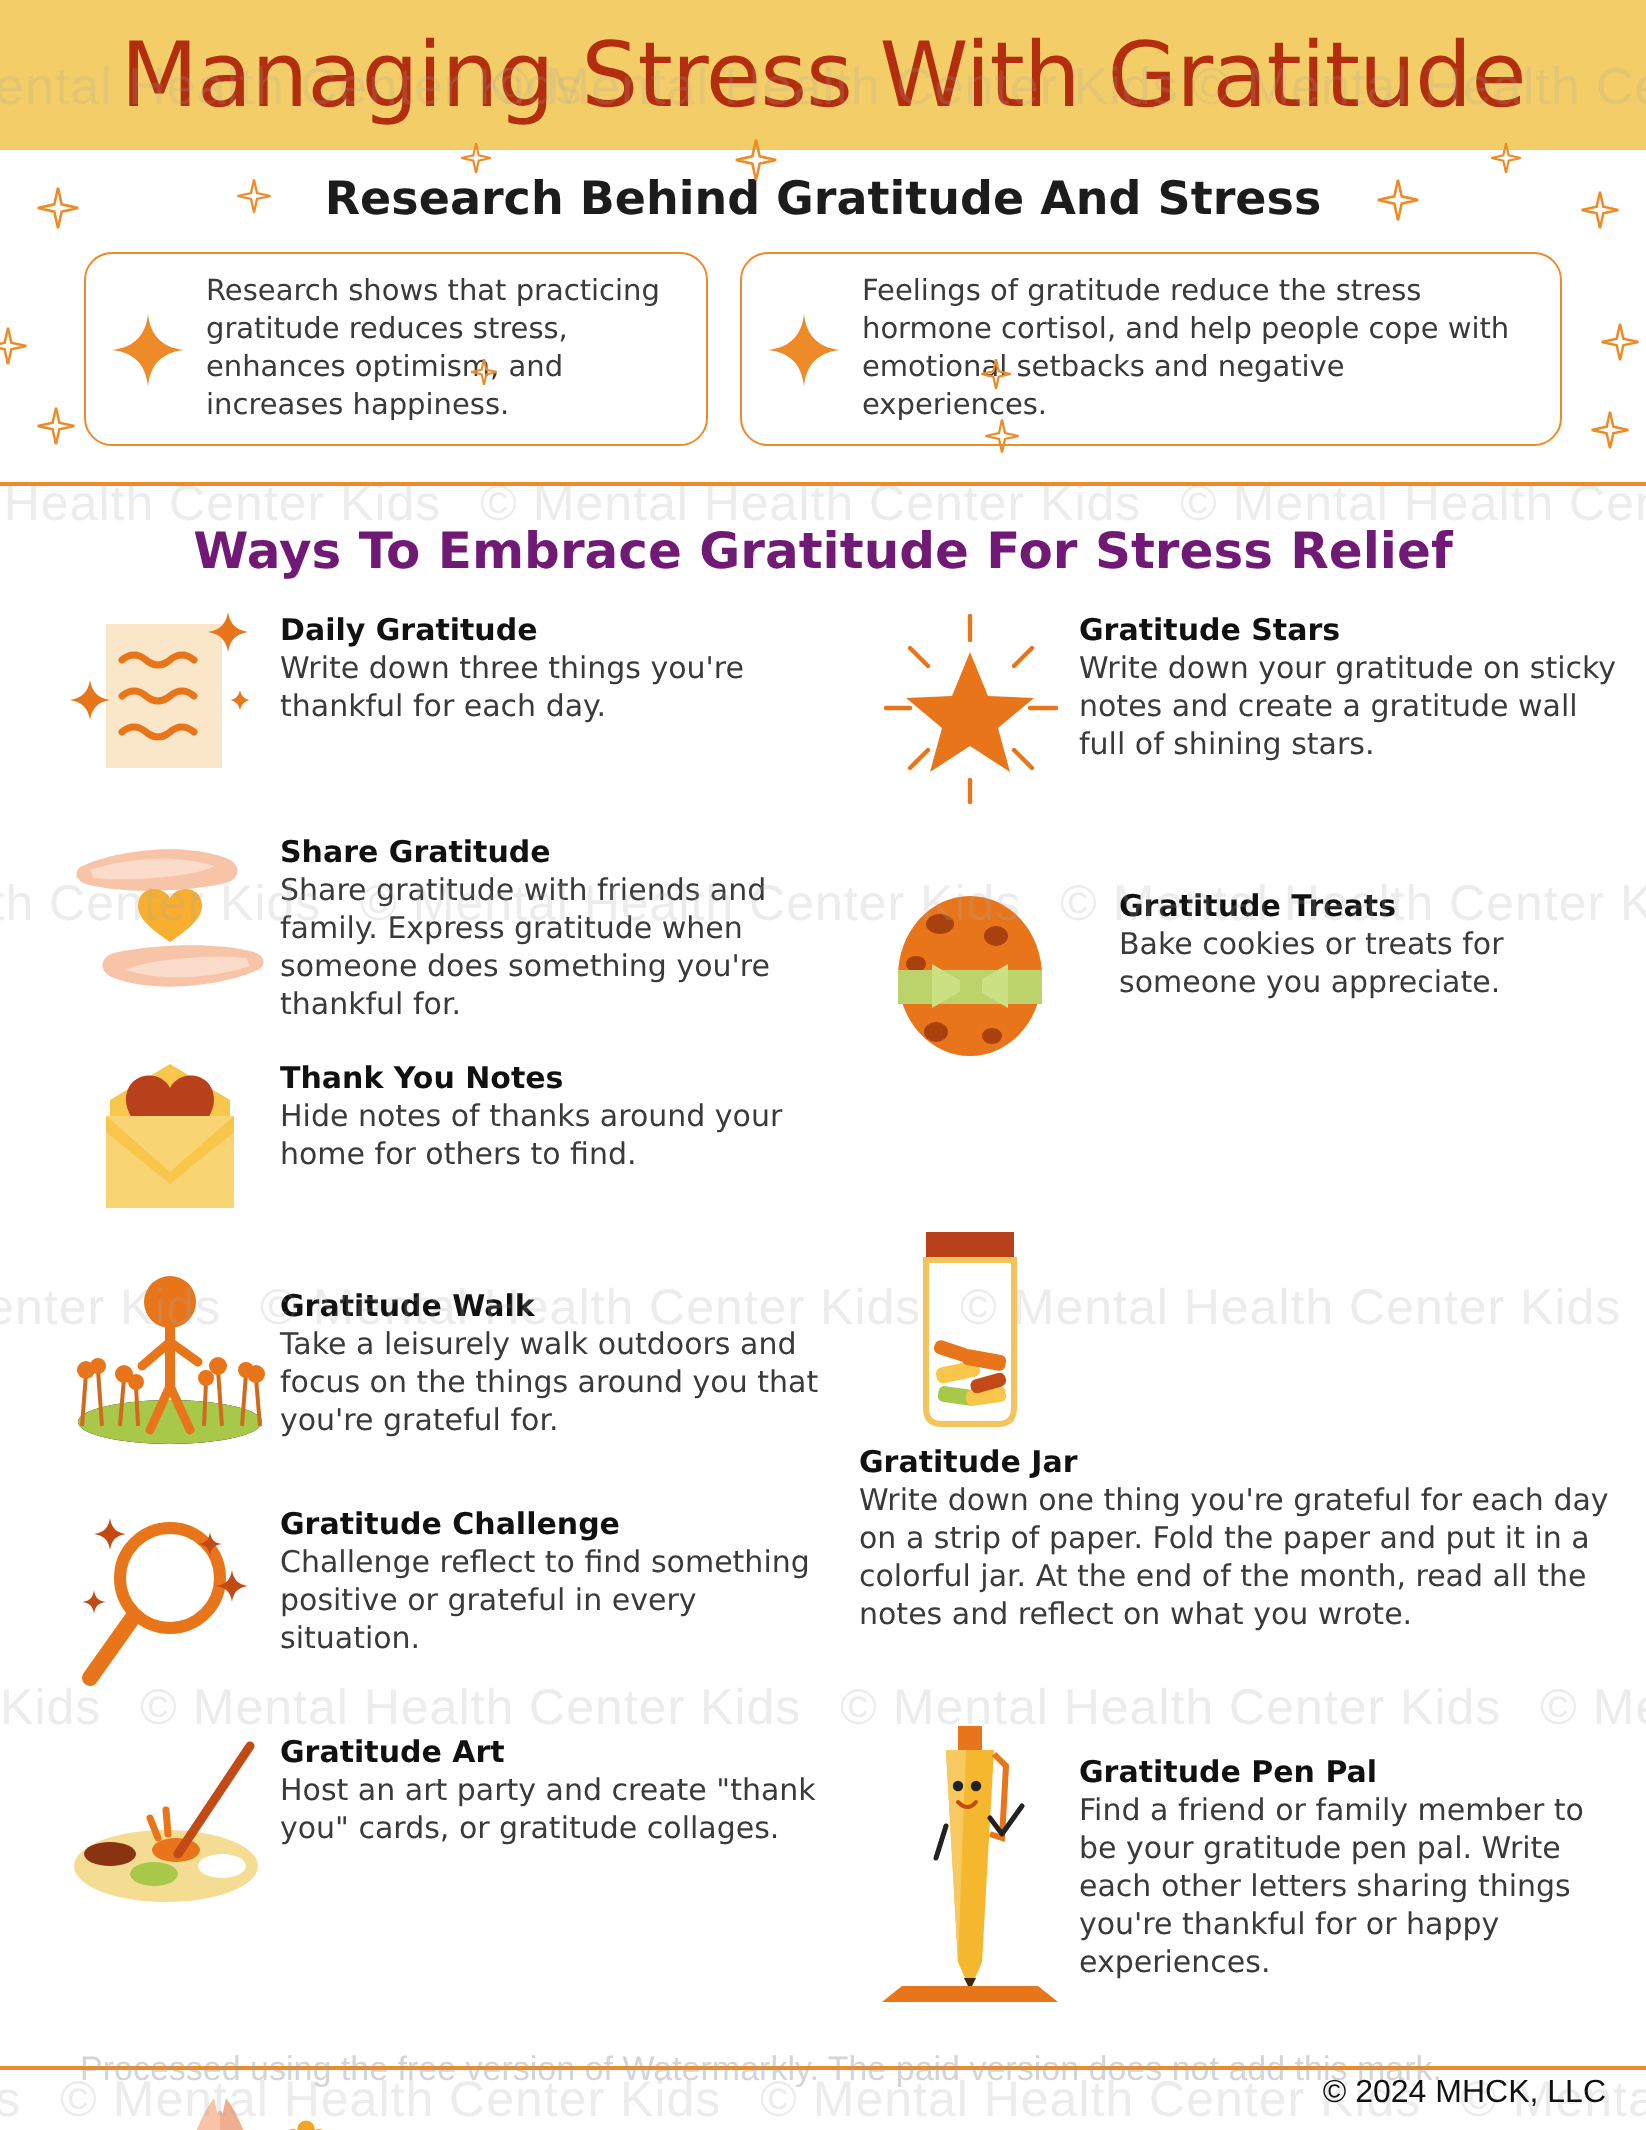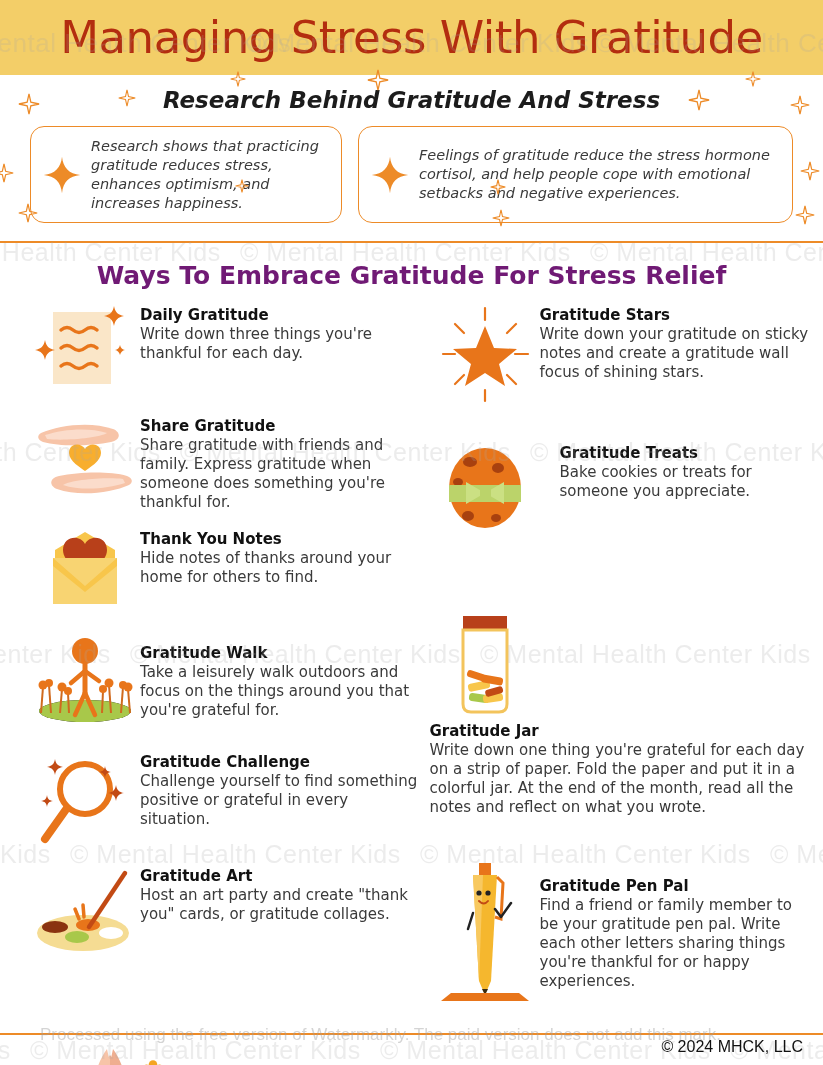--- a/index.html
+++ b/index.html
@@ -55,23 +55,22 @@
     font-size: 45px;
     font-weight: normal;
     color: #B32D0F;
     letter-spacing: -0.5px;
     font-family: "DejaVu Sans", sans-serif;
   }
 
   
   .research {
     position: relative;
-    padding: 12px 4px 10px;
+    padding: 12px 16px 10px;
     z-index: 2;
-    font-style: italic;
   }
   .research h2 {
     text-align: center;
     font-size: 23px;
     font-weight: bold;
     color: #1c1c1c;
     margin-bottom: 13px;
     font-family: "DejaVu Sans", sans-serif;
   }
   .research-boxes {
@@ -374,21 +373,21 @@
           <circle cx="52" cy="38" r="25" fill="none" stroke="#E8751A" stroke-width="6"></circle>
           <path d="M34 57 L12 88" stroke="#E8751A" stroke-width="8" stroke-linecap="round"></path>
           <path d="M22 8 C22.8 13 25 15.2 30 16 C25 16.8 22.8 19 22 24 C21.2 19 19 16.8 14 16 C19 15.2 21.2 13 22 8 Z" fill="#C24A14"></path>
           <path d="M14 44 C14.6 48 16 49.4 20 50 C16 50.6 14.6 52 14 56 C13.4 52 12 50.6 8 50 C12 49.4 13.4 48 14 44 Z" fill="#C24A14"></path>
           <path d="M83 34 C83.8 39 86 41.2 91 42 C86 42.8 83.8 45 83 50 C82.2 45 80 42.8 75 42 C80 41.2 82.2 39 83 34 Z" fill="#C24A14"></path>
           <path d="M72 15 C72.6 19 74 20.4 78 21 C74 21.6 72.6 23 72 27 C71.4 23 70 21.6 66 21 C70 20.4 71.4 19 72 15 Z" fill="#C24A14"></path>
         </svg>
       </div>
       <div class="item-text">
         <div class="item-title">Gratitude Challenge</div>
-        <div class="item-desc">Challenge yourself to find something positive or grateful in every situation.</div>
+        <div class="item-desc">Challenge reflect to find something positive or grateful in every situation.</div>
       </div>
     </div>
 
     <div class="item">
       <div class="item-icon">
         <svg width="104" height="95" viewBox="0 0 104 95">
           <ellipse cx="50" cy="68" rx="46" ry="18" fill="#F5DC93"></ellipse>
           <ellipse cx="22" cy="62" rx="13" ry="6" fill="#8A3310"></ellipse>
           <ellipse cx="44" cy="72" rx="12" ry="6" fill="#A8C84A"></ellipse>
           <ellipse cx="55" cy="60" rx="12" ry="6" fill="#E8751A"></ellipse>
@@ -419,21 +418,21 @@
               <path d="M80 50 L93 50"></path>
             <path d="M20 20 L29 29"></path>
               <path d="M72 29 L81 20"></path>
             <path d="M20 80 L29 71"></path>
               <path d="M72 71 L81 80"></path>
           </g>
         </svg>
       </div>
       <div class="item-text">
         <div class="item-title">Gratitude Stars</div>
-        <div class="item-desc">Write down your gratitude on sticky notes and create a gratitude wall focus of shining stars.</div>
+        <div class="item-desc">Write down your gratitude on sticky notes and create a gratitude wall full of shining stars.</div>
       </div>
     </div>
 
     <div class="item" style="margin-bottom:46px;gap:20px;">
       <div class="item-icon">
         <svg width="98" height="92" viewBox="0 0 98 92">
           <ellipse cx="49" cy="46" rx="36" ry="40" fill="#E8751A"></ellipse>
           <g fill="#A8410F">
             <ellipse cx="34" cy="20" rx="7" ry="5"></ellipse>
             <ellipse cx="62" cy="26" rx="6" ry="5"></ellipse>

